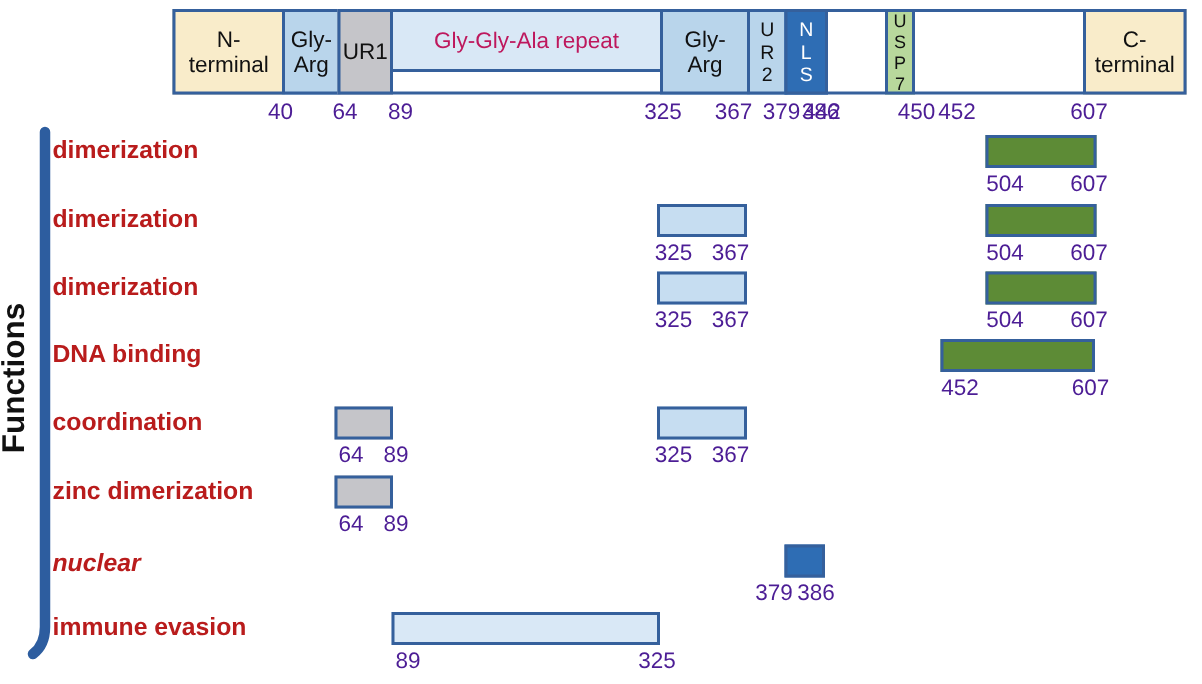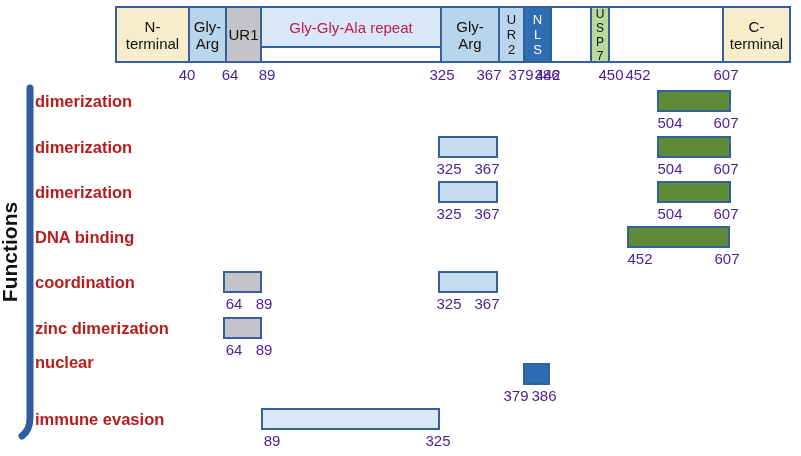--- a/index.html
+++ b/index.html
@@ -139,21 +139,21 @@
       <span class="box-tick" style="left: 264px; top: 295px;">89</span>
       <div class="func-box" style="left: 438px; top: 271px; width: 60px; background: rgb(198, 221, 241);"></div>
       <span class="box-tick" style="left: 449px; top: 295px;">325</span>
       <span class="box-tick" style="left: 487px; top: 295px;">367</span>
       <div class="row-label" style="top: 328px;">
         <div>zinc dimerization</div>
       </div>
       <div class="func-box" style="left: 223px; top: 317px; width: 39px; background: rgb(197, 197, 201);"></div>
       <span class="box-tick" style="left: 234px; top: 341px;">64</span>
       <span class="box-tick" style="left: 264px; top: 341px;">89</span>
-      <div class="row-label" style="top: 362px;">
+      <div class="row-label" style="top: 376px; font-style: italic;">
         <div>nuclear</div>
       </div>
       <div class="func-box" style="left: 523px; top: 363px; width: 27px; background: rgb(46, 109, 180);"></div>
       <span class="box-tick" style="left: 516px; top: 387px;">379</span>
       <span class="box-tick" style="left: 544px; top: 387px;">386</span>
       <div class="row-label" style="top: 419px;">
         <div>immune evasion</div>
       </div>
       <div class="func-box" style="left: 261px; top: 408px; width: 179px; background: rgb(217, 232, 246);"></div>
       <span class="box-tick" style="left: 272px; top: 432px;">89</span>

